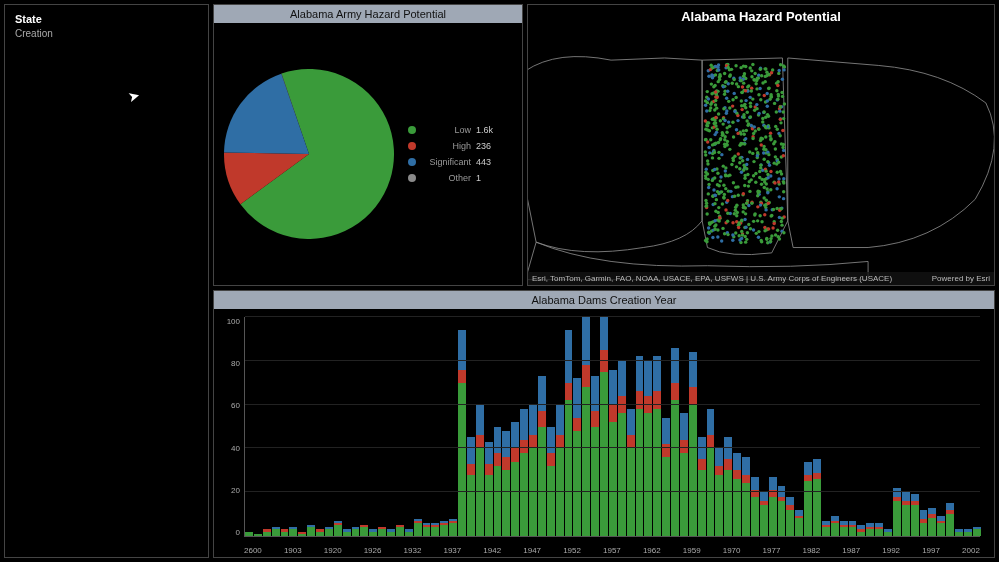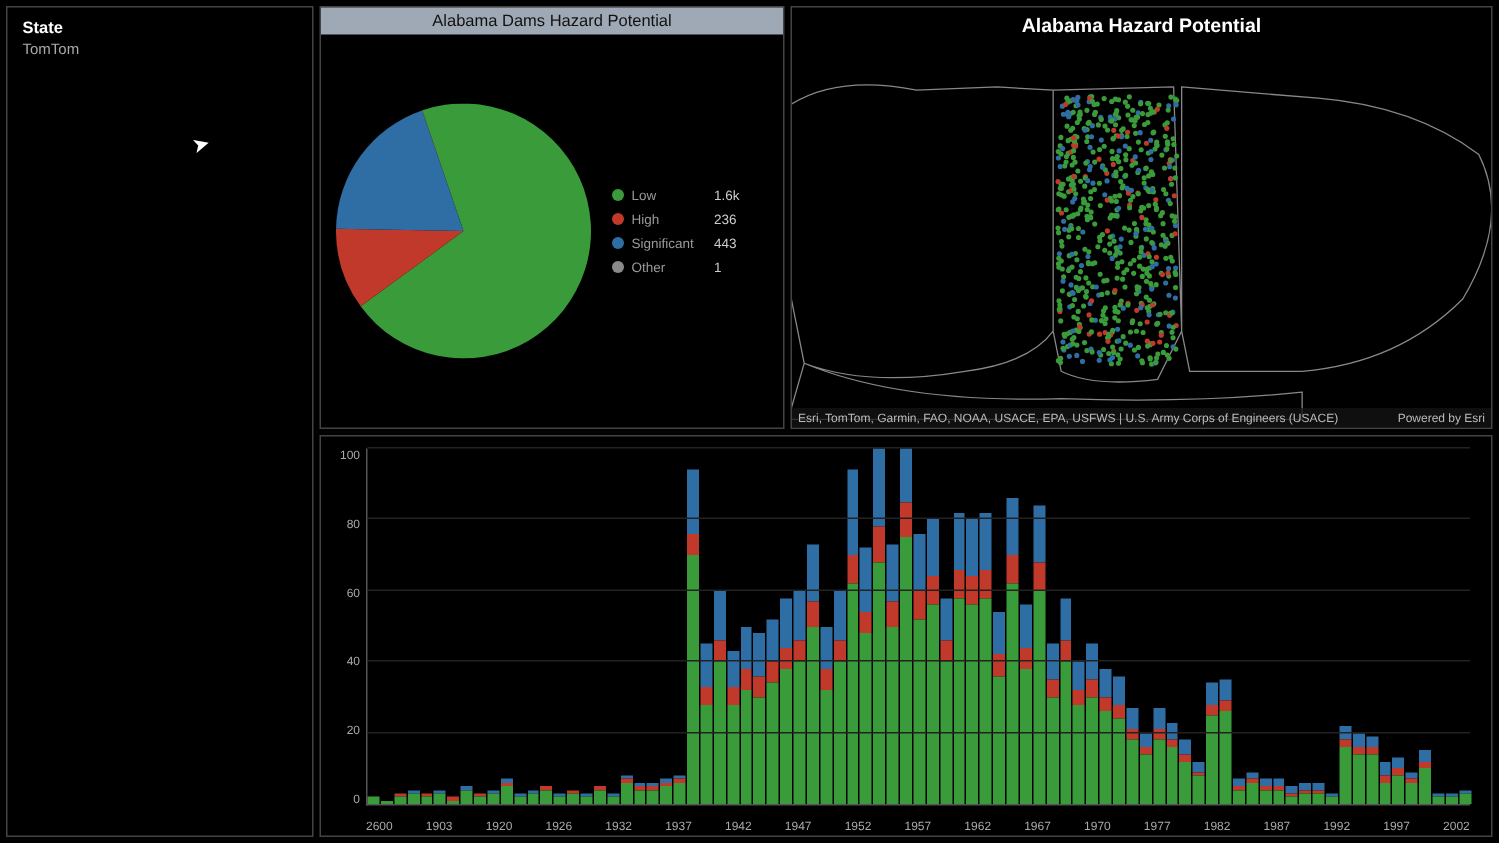--- a/index.html
+++ b/index.html
@@ -58,21 +58,21 @@
     padding: 4px;
   }
   .pie-area {
     flex: 1;
     display: flex;
     align-items: center;
     padding: 10px;
     gap: 14px;
   }
   .pie-svg { flex-shrink: 0; }
-  .legend { font-size: 9px; color: #ccc; }
+  .legend { font-size: 9px; color: #ccc; text-align: right; }
   .legend-row { display: flex; align-items: center; margin: 6px 0; gap: 5px; }
   .legend-dot { width: 8px; height: 8px; border-radius: 50%; flex-shrink:0; }
   .legend-label { width: 50px; color: #999; }
   .legend-val { color: #ccc; }
   .map-body {
     flex: 1;
     position: relative;
     overflow: hidden;
   }
   .map-attrib {
@@ -132,26 +132,26 @@
     position:absolute; top:88px; left:128px; z-index:50;
     font-size:14px; color:#fff; transform:rotate(-15deg);
   }
 </style>
 </head>
 <body>
 
 <div class="layout">
   <div class="sidebar panel">
     <div class="label">State</div>
-    <div class="value">TomTom</div>
+    <div class="value">Creation</div>
   </div>
 
   <div class="top-right">
     <div class="panel">
-      <div class="panel-title">Alabama Dams Hazard Potential</div>
+      <div class="panel-title">Alabama Army Hazard Potential</div>
       <div class="pie-area">
         <svg class="pie-svg" id="pie-svg" width="170" height="170" viewBox="-1 -1 2 2">
             <path d="M 0 0 L -0.32328956686350335 -0.9463000876874145 A 1 1 0 1 1 -0.8066468130168063 0.591033771496883 Z" fill="#3a9b3a"></path>
             <path d="M 0 0 L -0.8066468130168063 0.591033771496883 A 1 1 0 0 1 -0.999837554292945 -0.018024012469547497 Z" fill="#c0392b"></path>
             <path d="M 0 0 L -0.999837554292945 -0.018024012469547497 A 1 1 0 0 1 -0.32589613370050013 -0.9454055796530216 Z" fill="#2f6ea5"></path>
             <path d="M 0 0 L -0.32589613370050013 -0.9454055796530216 A 1 1 0 0 1 -0.32328956686350396 -0.9463000876874142 Z" fill="#8a8a8a"></path>
           </svg>
         <div class="legend" id="pie-legend">
             <div class="legend-row">
               <span class="legend-dot" style="background:#3a9b3a"></span>
@@ -835,20 +835,21 @@
           </svg>
         <div class="map-attrib">
           <span>Esri, TomTom, Garmin, FAO, NOAA, USACE, EPA, USFWS | U.S. Army Corps of Engineers (USACE)</span>
           <span>Powered by Esri</span>
         </div>
       </div>
     </div>
   </div>
 
   <div class="panel bar-panel">
+    <div class="panel-title">Alabama Dams Creation Year</div>
     <div class="bar-area">
       <div class="y-ticks" id="y-ticks">
           <div>0</div>
           <div>20</div>
           <div>40</div>
           <div>60</div>
           <div>80</div>
           <div>100</div>
         </div>
       <div class="bars-grid" id="bars-grid">
@@ -1254,21 +1255,21 @@
           <div>1903</div>
           <div>1920</div>
           <div>1926</div>
           <div>1932</div>
           <div>1937</div>
           <div>1942</div>
           <div>1947</div>
           <div>1952</div>
           <div>1957</div>
           <div>1962</div>
-          <div>1967</div>
+          <div>1959</div>
           <div>1970</div>
           <div>1977</div>
           <div>1982</div>
           <div>1987</div>
           <div>1992</div>
           <div>1997</div>
           <div>2002</div>
         </div>
     </div>
   </div>

